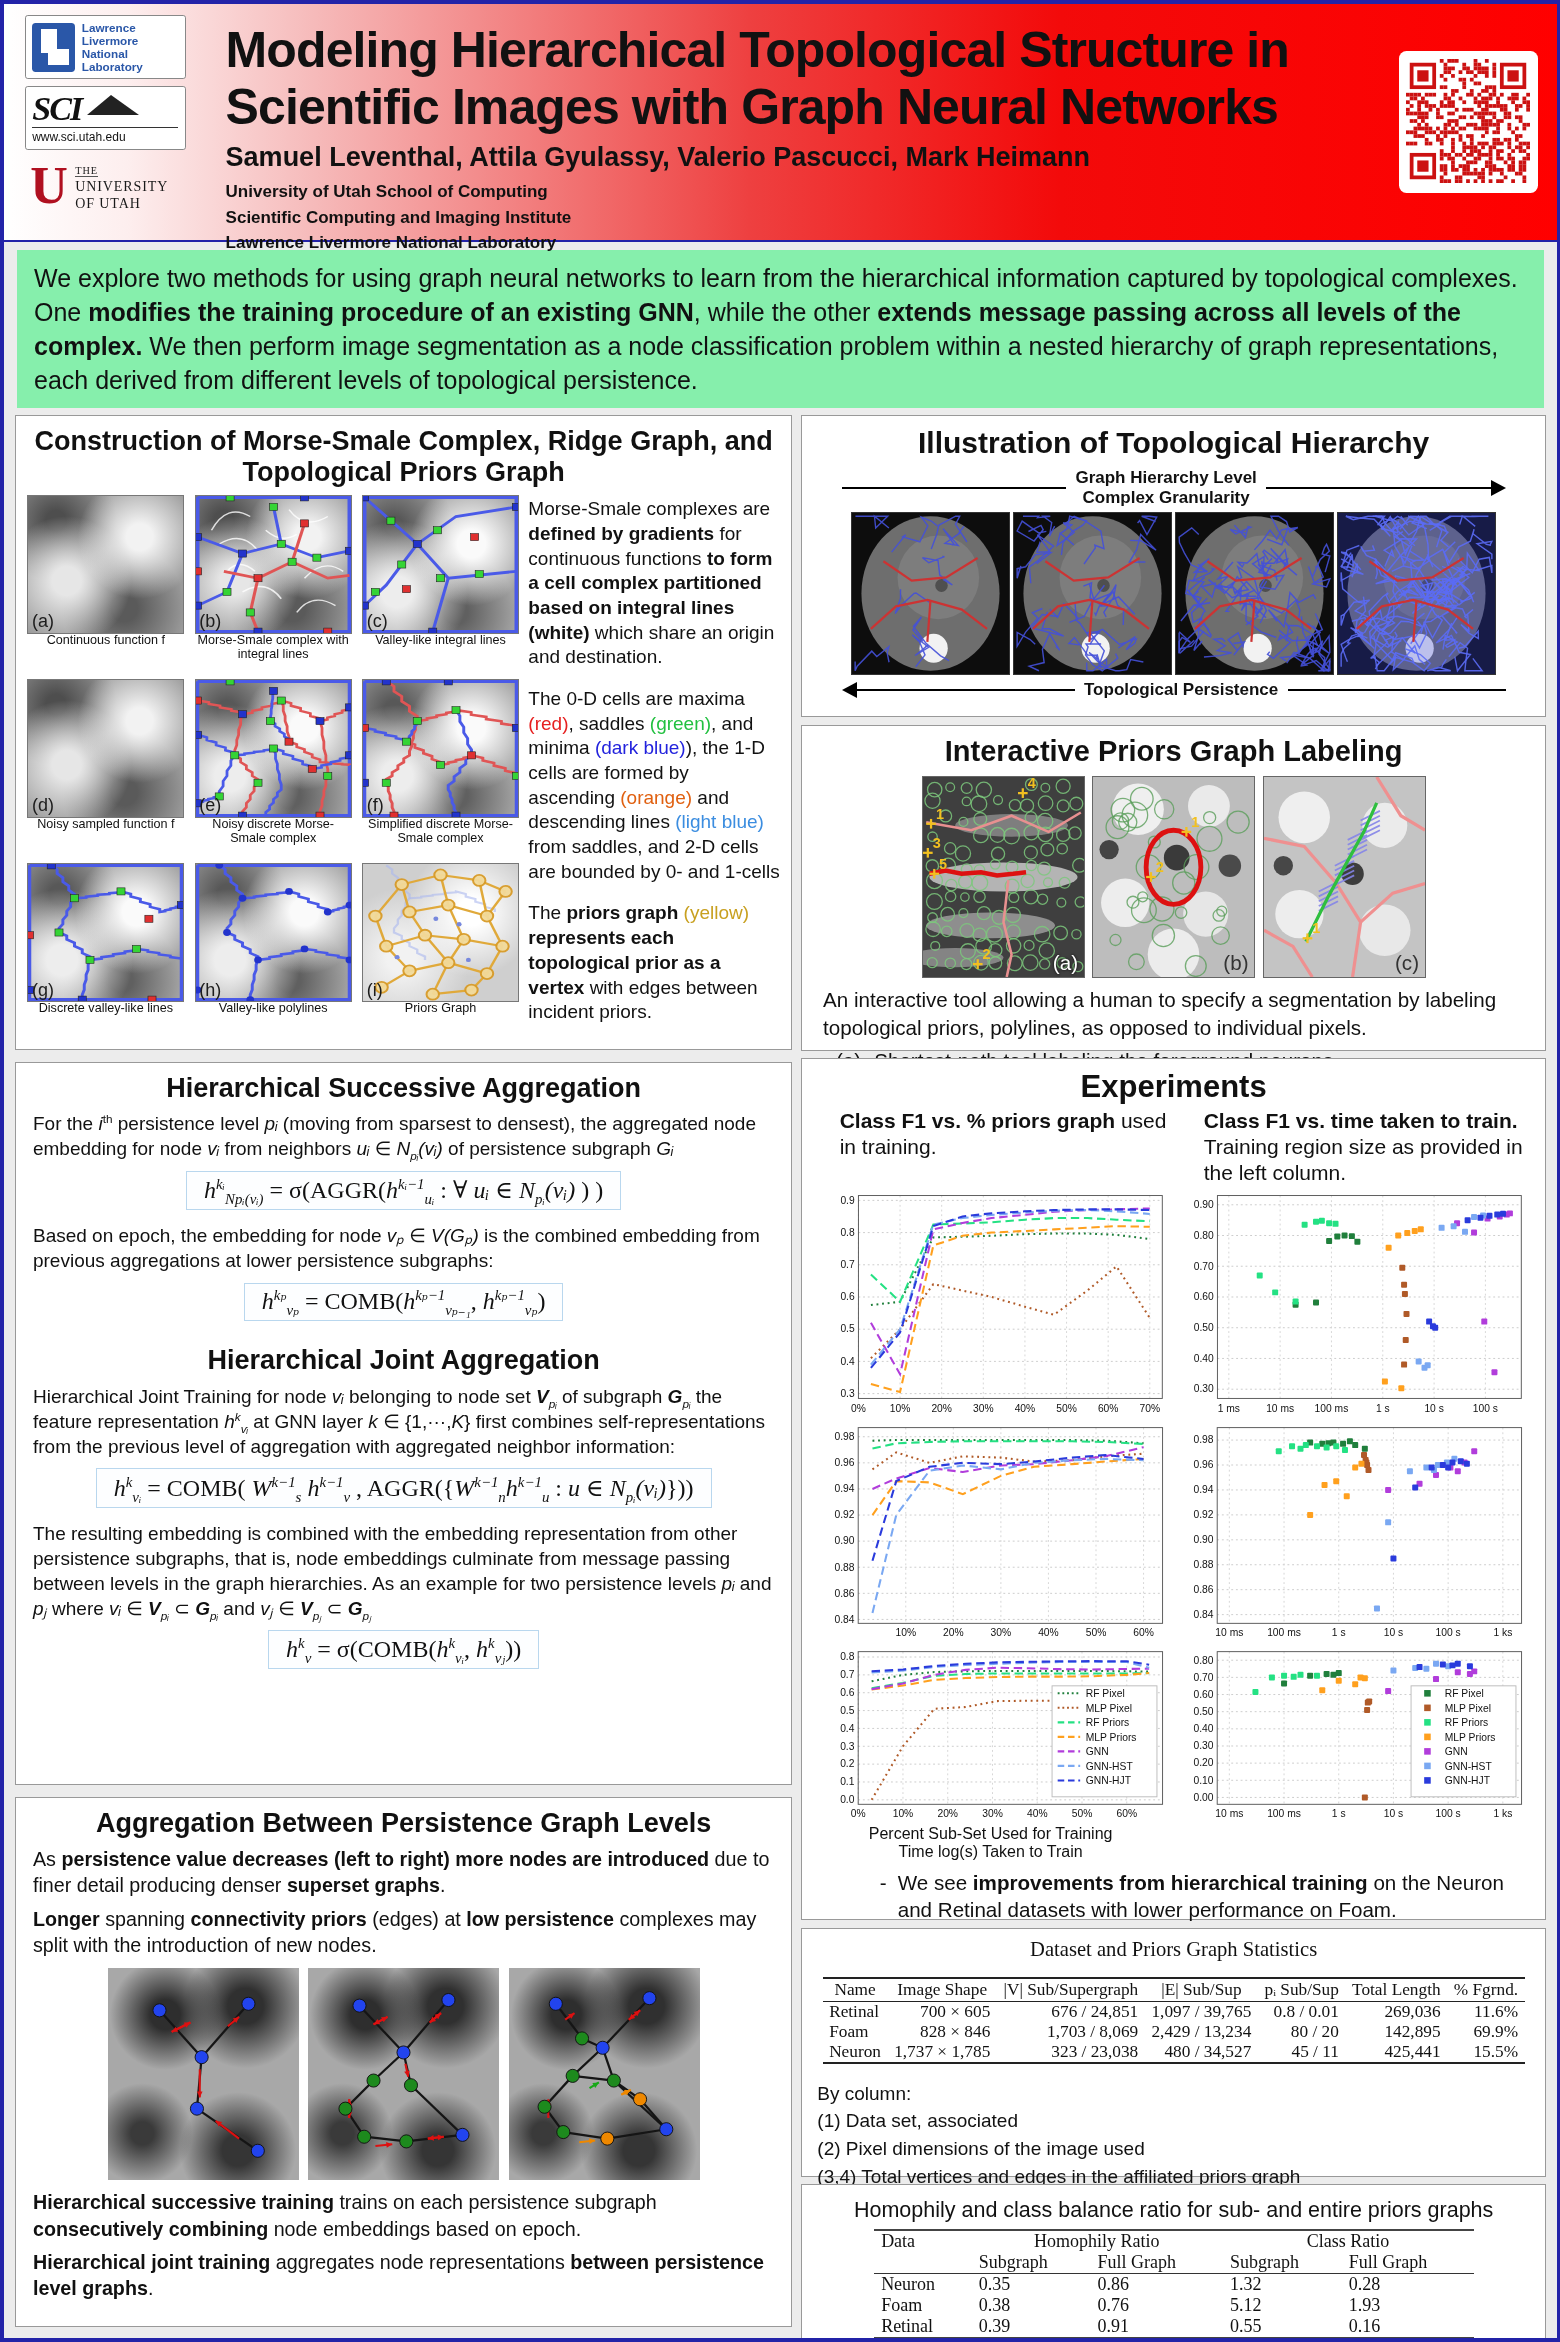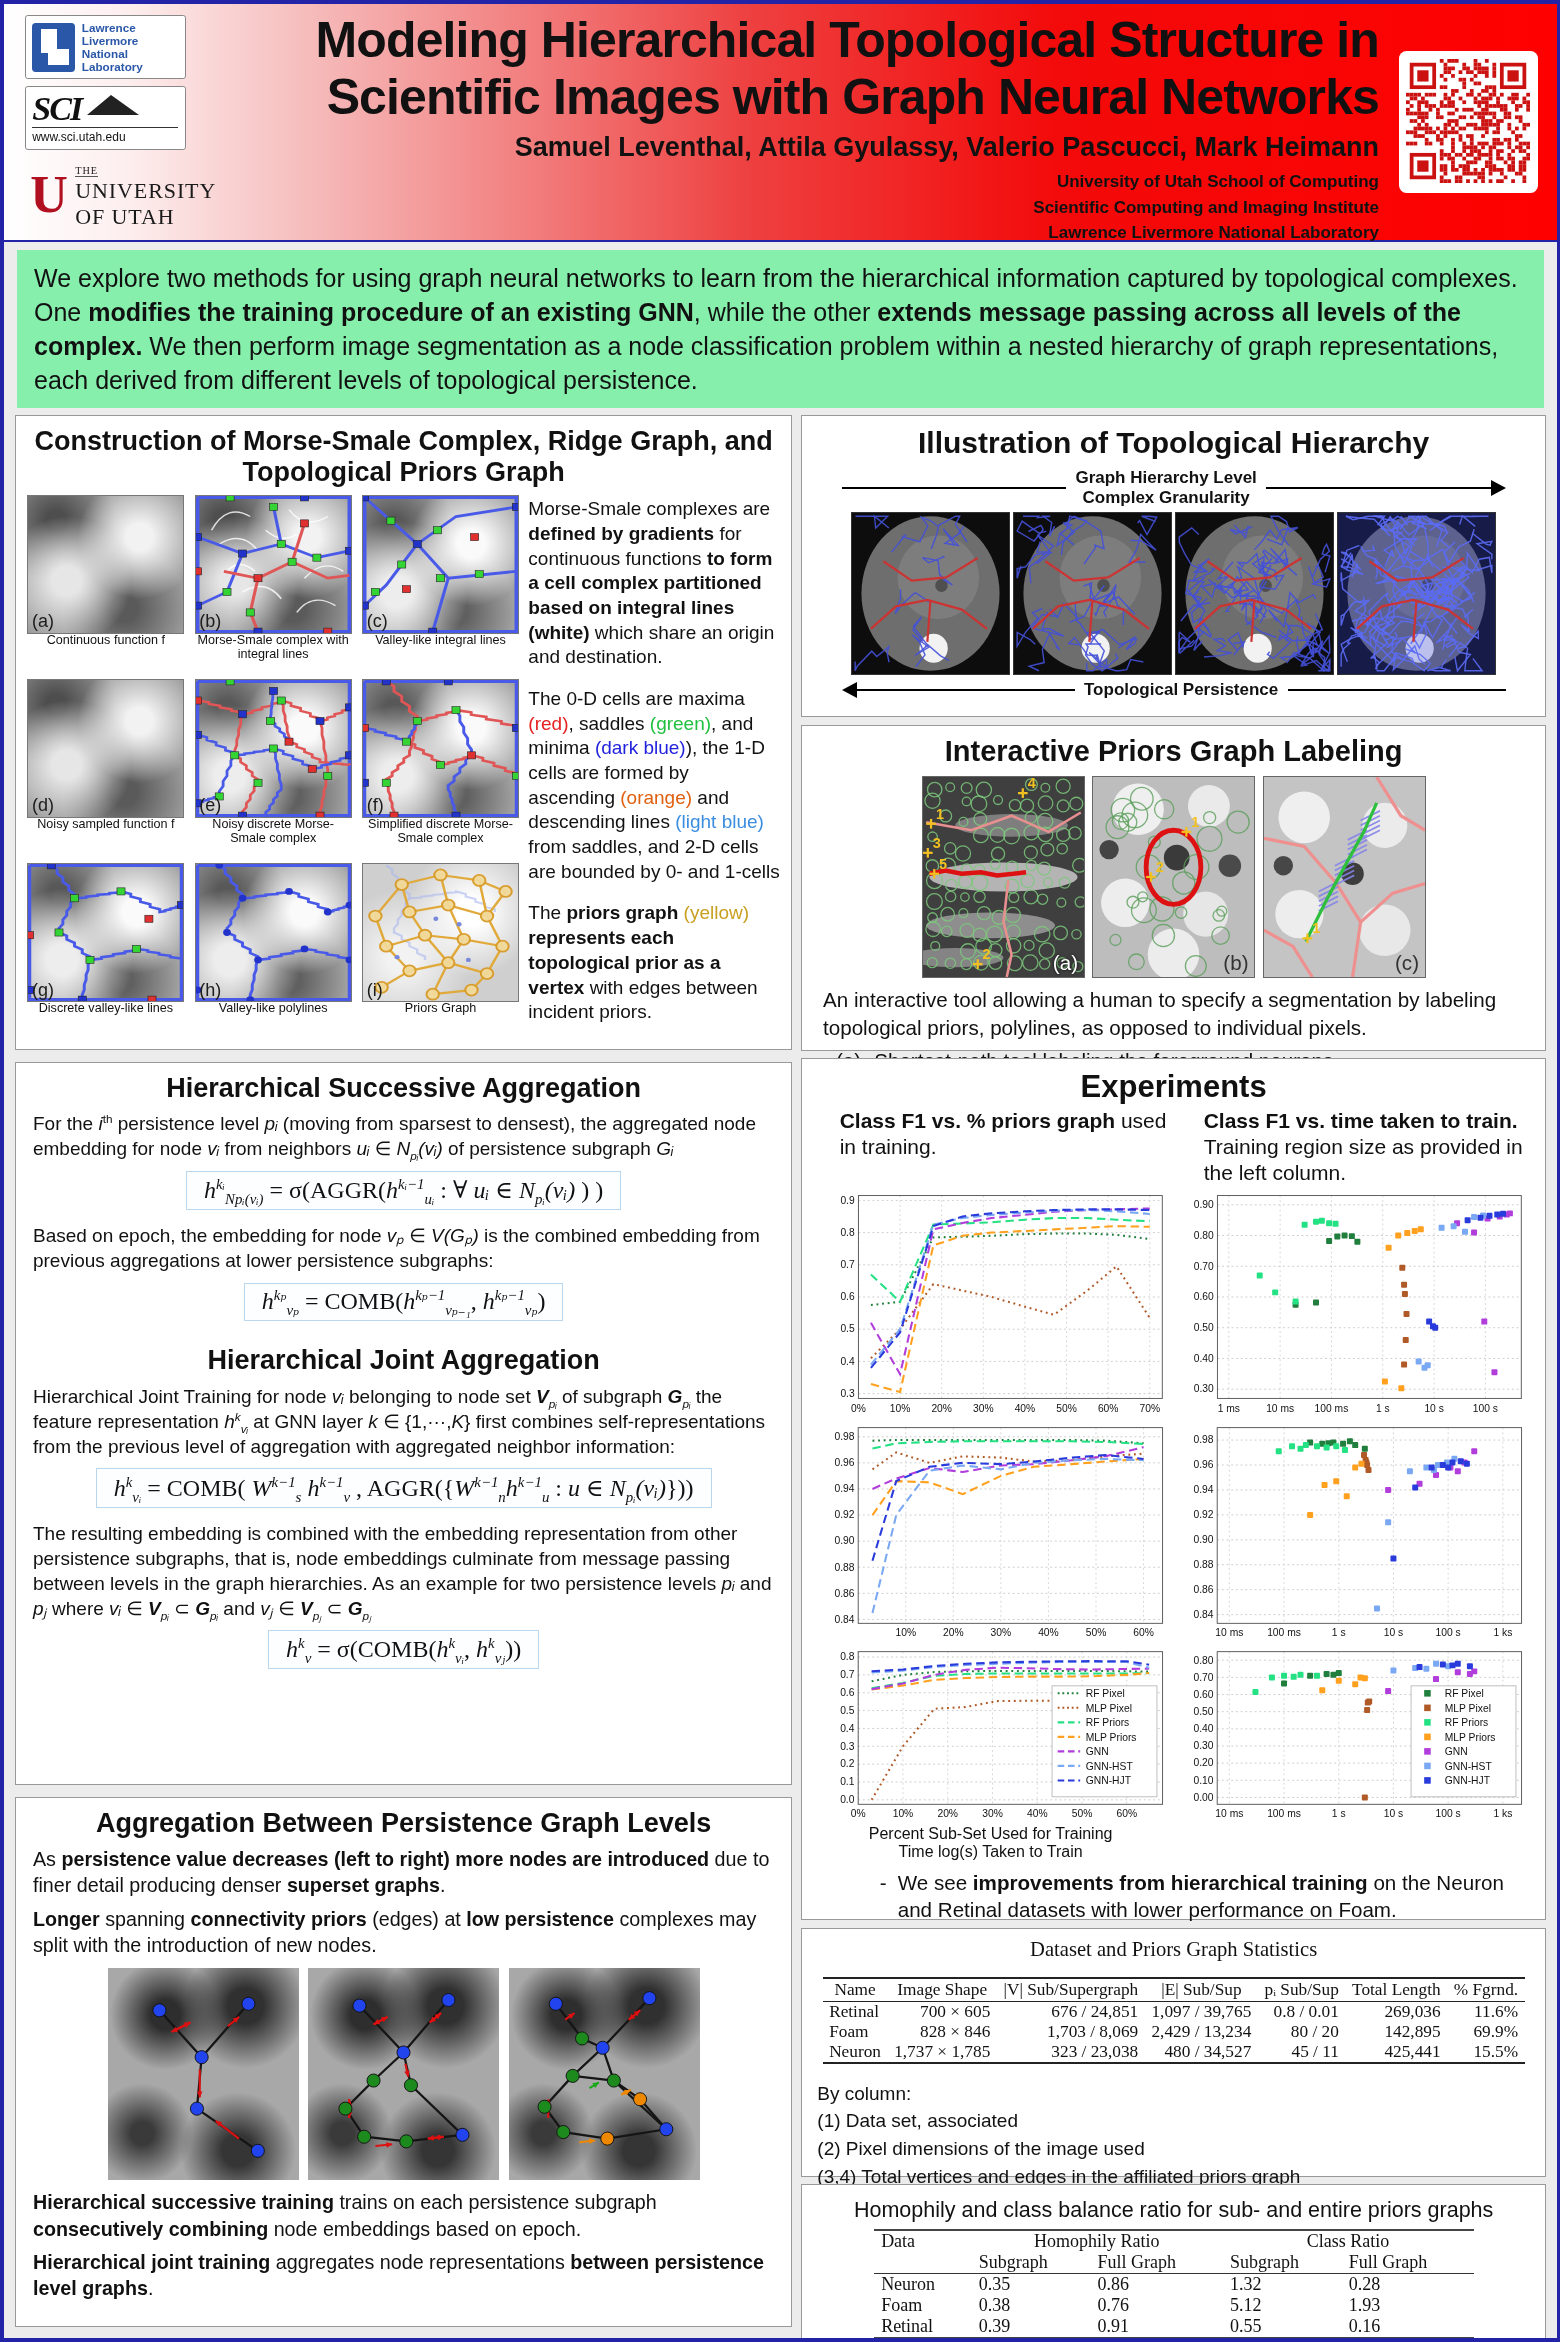--- a/index.html
+++ b/index.html
@@ -13,22 +13,22 @@
   .llnl-glyph:after{content:"";position:absolute;right:6.6px;bottom:6.6px;width:20.6px;height:16px;background:#fff;}
   .llnl-txt{color:#2a57a8;font-weight:bold;font-size:11.7px;line-height:1.12;}
   .sci-box{flex-direction:column;gap:0.9px;align-items:flex-start;}
   .sci-word{font-family:"Liberation Serif",serif;font-style:italic;font-weight:bold;font-size:34px;line-height:1;letter-spacing:-1.9px;}
   .sci-mtn{display:inline-block;width:0;height:0;border-left:24px solid transparent;border-right:28px solid transparent;border-bottom:20.6px solid #222;margin-left:5.6px;vertical-align:5.6px;}
   .sci-url{font-size:12px;border-top:0.9px solid #333;width:100%;padding-top:1.9px;}
   .uofu{display:flex;align-items:center;gap:7.5px;padding-left:5.6px;margin-top:3.7px;}
   .uofu-u{font-family:"Liberation Serif",serif;color:#b01020;font-weight:bold;font-size:52px;line-height:.85;}
   .uofu-txt{font-family:"Liberation Serif",serif;color:#1a1a1a;}
   .uofu-the{font-size:10.3px;letter-spacing:0.9px;border-bottom:0.9px solid #555;display:inline-block;}
-  .uofu-univ{font-size:22px;letter-spacing:0.9px;}
-  .hdr-center{flex:1;text-align:right;padding-top:8px;}
+  .uofu-univ{font-size:14px;letter-spacing:0.9px;}
+  .hdr-center{flex:1;text-align:left;padding-top:18px;}
   .title-l{font-size:50px;font-weight:bold;letter-spacing:-0.9px;line-height:1.14;}
   .authors{font-size:27px;font-weight:bold;margin-top:5.6px;}
   .affil{font-size:17px;font-weight:bold;margin-top:6.6px;line-height:1.5;}
   .qr-wrap{width:178px;display:flex;align-items:center;justify-content:center;}
   .qr-box{background:#fff;border-radius:7.5px;padding:7.5px;}
   
   .abstract{margin:7.5px 13px 0 13px;background:#86efac;padding:11.2px 17px;font-size:25px;line-height:1.36;}
   
   .cols{display:flex;gap:9.4px;padding:7.5px 11.2px 0 11.2px;align-items:flex-start;}
   .colL{width:790px;display:flex;flex-direction:column;gap:12px;}

